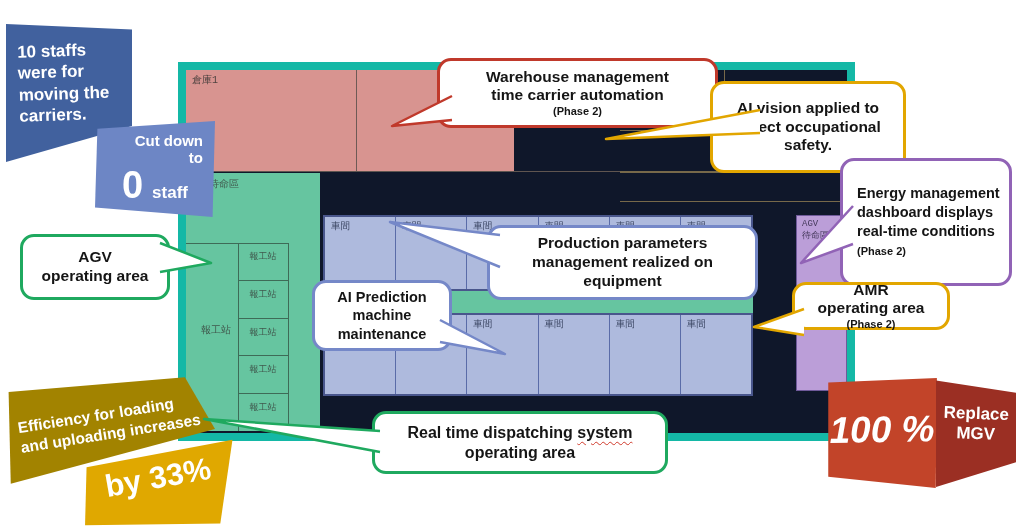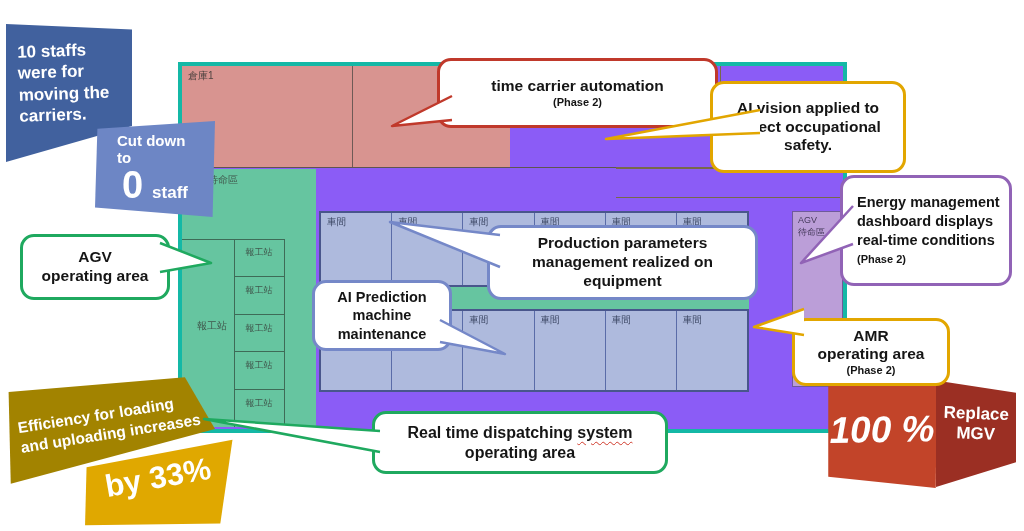--- a/index.html
+++ b/index.html
@@ -1,22 +1,22 @@
 <!DOCTYPE html>
 <html><head>
 <meta charset="utf-8">
 <style>
   html,body{margin:0;padding:0;background:#fff;}
   #canvas{position:relative;width:1024px;height:531px;overflow:hidden;
           font-family:"Liberation Sans","DejaVu Sans",sans-serif;background:#fff;}
   .abs{position:absolute;}
 
   
-  #plan{left:178px;top:62px;width:661px;height:363px;background:#8b5cf6;
-        border:4px solid #14b8a6;z-index:1;}
+  #plan{left:178px;top:62px;width:661px;height:363px;background:#0f172a;
+        border:8px solid #14b8a6;z-index:1;font-family:Liberation Mono, monospace;}
   .pline{position:absolute;background:#77694a;}
   .pink-block{position:absolute;left:0;top:0;width:434px;height:101px;display:flex;
               border-bottom:1.5px solid #5f5550;}
   .pink-cell{background:#D89490;border-right:1px solid #6e5a56;box-sizing:border-box;
              font-size:10px;color:#4f4340;padding:3px 0 0 6px;}
   .green-zone{position:absolute;left:0;top:103px;width:134px;height:258px;background:#66C5A0;}
   .gline{position:absolute;background:#3e6b57;}
   .glabel{position:absolute;font-size:10px;color:#40584d;}
   .ws-col{position:absolute;left:52px;top:70px;width:50px;height:188px;display:flex;
           flex-direction:column;}
@@ -45,21 +45,21 @@
   .wavy{text-decoration-line:underline;text-decoration-style:wavy;
         text-decoration-color:#d03a2b;text-decoration-thickness:1px;text-underline-offset:3px;}
 
   
   .badge{position:absolute;color:#fff;font-weight:bold;z-index:4;box-sizing:border-box;}
   #b-staffs{left:6px;top:24px;width:126px;height:138px;background:#41619E;
             clip-path:polygon(0 0,100% 4%,100% 74%,0 100%);}
   #b-staffs .t{padding:16px 8px 0 12px;font-size:17px;line-height:1.25;transform:rotate(-2deg);}
   #b-cut{left:95px;top:121px;width:120px;height:96px;background:#6D86C5;
          clip-path:polygon(2% 8%,100% 0,98% 100%,0 90%);}
-  #b-cut .l1{width:74px;margin:12px 24px 0 auto;text-align:left;font-size:15px;line-height:1.1;}
+  #b-cut .l1{width:74px;margin:12px 12px 0 auto;text-align:right;font-size:15px;line-height:1.1;}
   #b-cut .l2{display:flex;align-items:baseline;justify-content:center;gap:9px;margin-top:0;}
   #b-cut .big{font-size:38px;line-height:1;}
   #b-cut .unit{font-size:17px;}
   #b-eff{left:0;top:374px;width:215px;height:112px;background:#A28300;
          clip-path:polygon(4% 16%,86% 3%,100% 49%,5% 98%);}
   #b-eff .t{transform:rotate(-9deg);padding:30px 14px 0 16px;font-size:15.5px;line-height:1.3;}
   #b-33{left:82px;top:436px;width:152px;height:92px;background:#E0A800;
         clip-path:polygon(3% 34%,99% 4%,91% 95%,2% 97%);}
   #b-33 .t{transform:rotate(-10deg);font-size:31px;text-align:center;margin-top:24px;}
   #b-100{left:826px;top:377px;width:112px;height:112px;background:#C24429;
@@ -146,49 +146,50 @@
     <div class="t">by 33%</div>
   </div>
   <div id="b-100" class="badge">
     <div class="t">100 %</div>
   </div>
   <div id="b-replace" class="badge">
     <div class="t">Replace MGV</div>
   </div>
 
   <div class="callout" style="left: 437px; top: 58px; width: 281px; height: 70px; --accent: #C0392B;">
+    <div class="c-main">Warehouse management</div>
     <div class="c-main">time carrier automation</div>
     <div class="c-small">(Phase 2)</div>
   </div>
 
   <div class="callout" style="left: 710px; top: 81px; width: 196px; height: 92px; --accent: #E2A600;">
     <div class="c-main">AI vision applied to detect occupational safety.</div>
   </div>
 
-  <div class="callout" style="left: 840px; top: 158px; width: 172px; height: 111px; align-items: flex-start; text-align: left; padding-left: 14px; margin-top: 17px; --accent: #9163B6;">
+  <div class="callout" style="left: 840px; top: 158px; width: 172px; height: 128px; align-items: flex-start; text-align: left; padding-left: 14px; --accent: #9163B6;">
     <div style="font-size:14.5px;line-height:1.3">
       <span>Energy management dashboard displays real-time conditions</span>
       <span class="c-small">(Phase 2)</span>
     </div>
   </div>
 
   <div class="callout" style="left: 312px; top: 280px; width: 140px; height: 71px; --accent: #7588C8;">
     <div style="font-size:14.5px;line-height:1.25">AI Prediction machine maintenance</div>
   </div>
 
   <div class="callout" style="left: 487px; top: 225px; width: 271px; height: 75px; --accent: #7588C8;">
     <div class="c-main">Production parameters management realized on equipment</div>
   </div>
 
   <div class="callout" style="left: 20px; top: 234px; width: 150px; height: 66px; --accent: #1FA95F;">
     <div class="c-main">AGV</div>
     <div class="c-main">operating area</div>
   </div>
 
-  <div class="callout" style="left: 792px; top: 282px; width: 158px; height: 68px; margin-top: 36px; --accent: #E2A600;">
+  <div class="callout" style="left: 792px; top: 282px; width: 158px; height: 48px; --accent: #E2A600;">
     <div class="c-main">AMR</div>
     <div class="c-main">operating area</div>
     <div class="c-small">(Phase 2)</div>
   </div>
 
   <div class="callout" style="left: 372px; top: 411px; width: 296px; height: 63px; --accent: #1FA95F;">
     <div style="font-size:16px;line-height:1.25">
       <span>Real time dispatching </span><span class="wavy">system</span>
     </div>
     <div style="font-size:16px;line-height:1.25">operating area</div>

